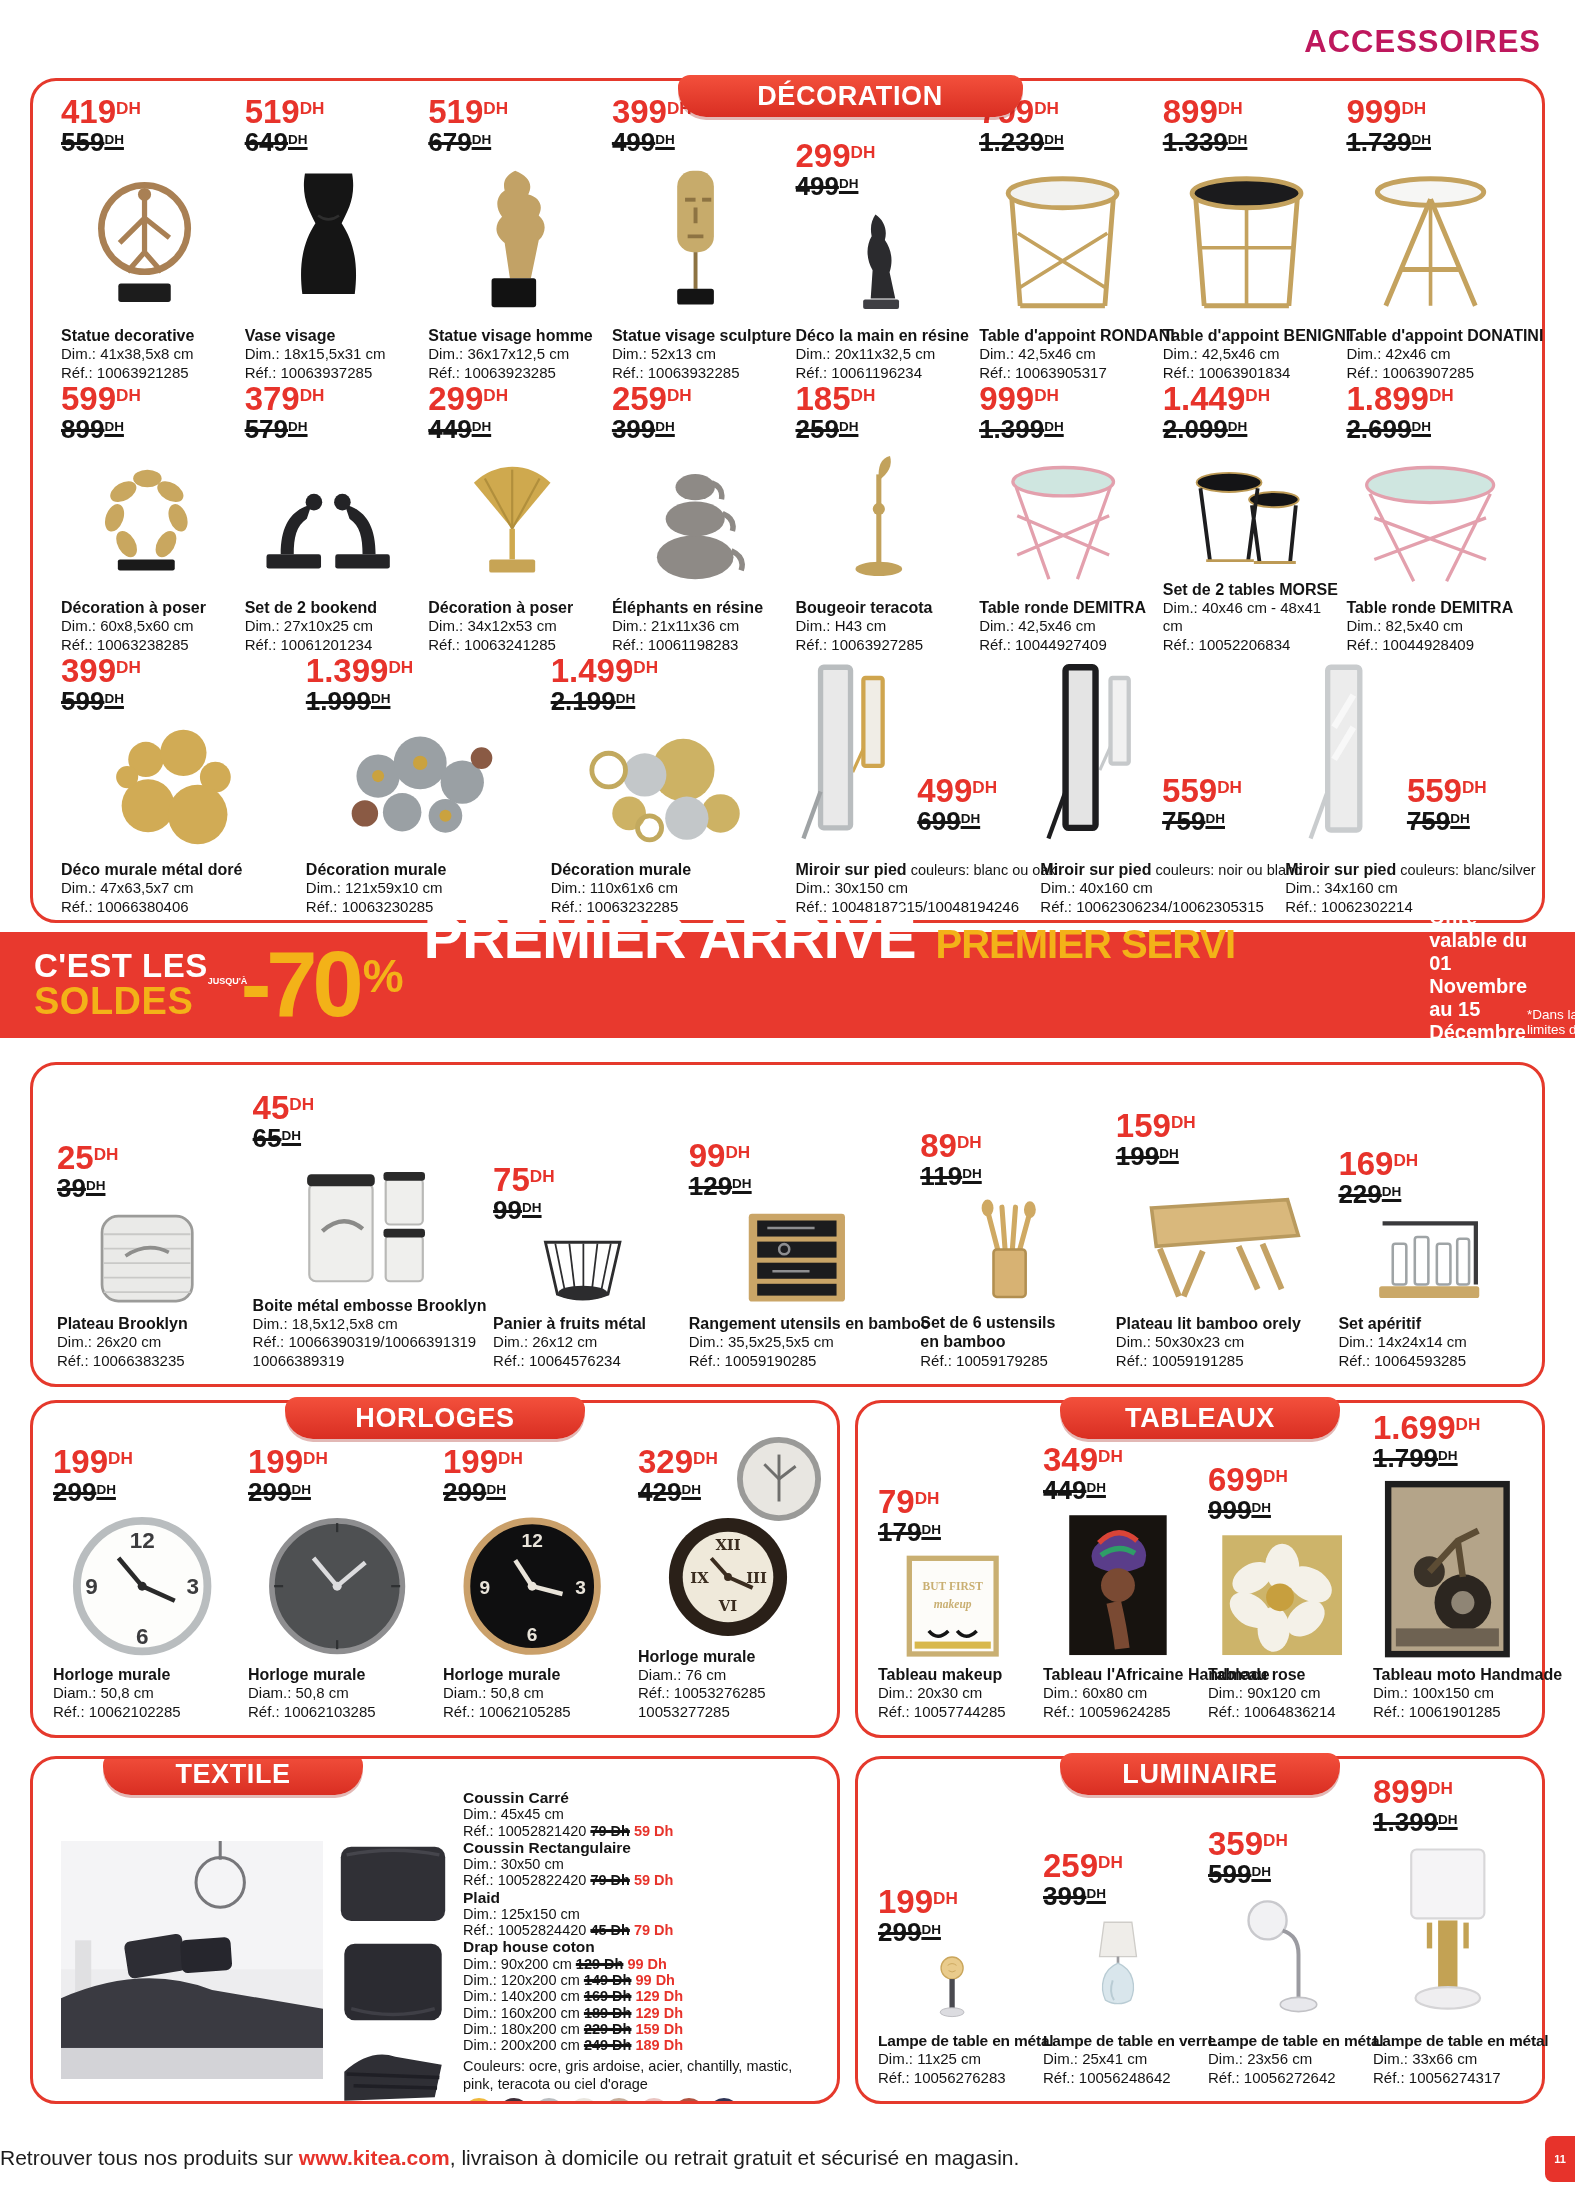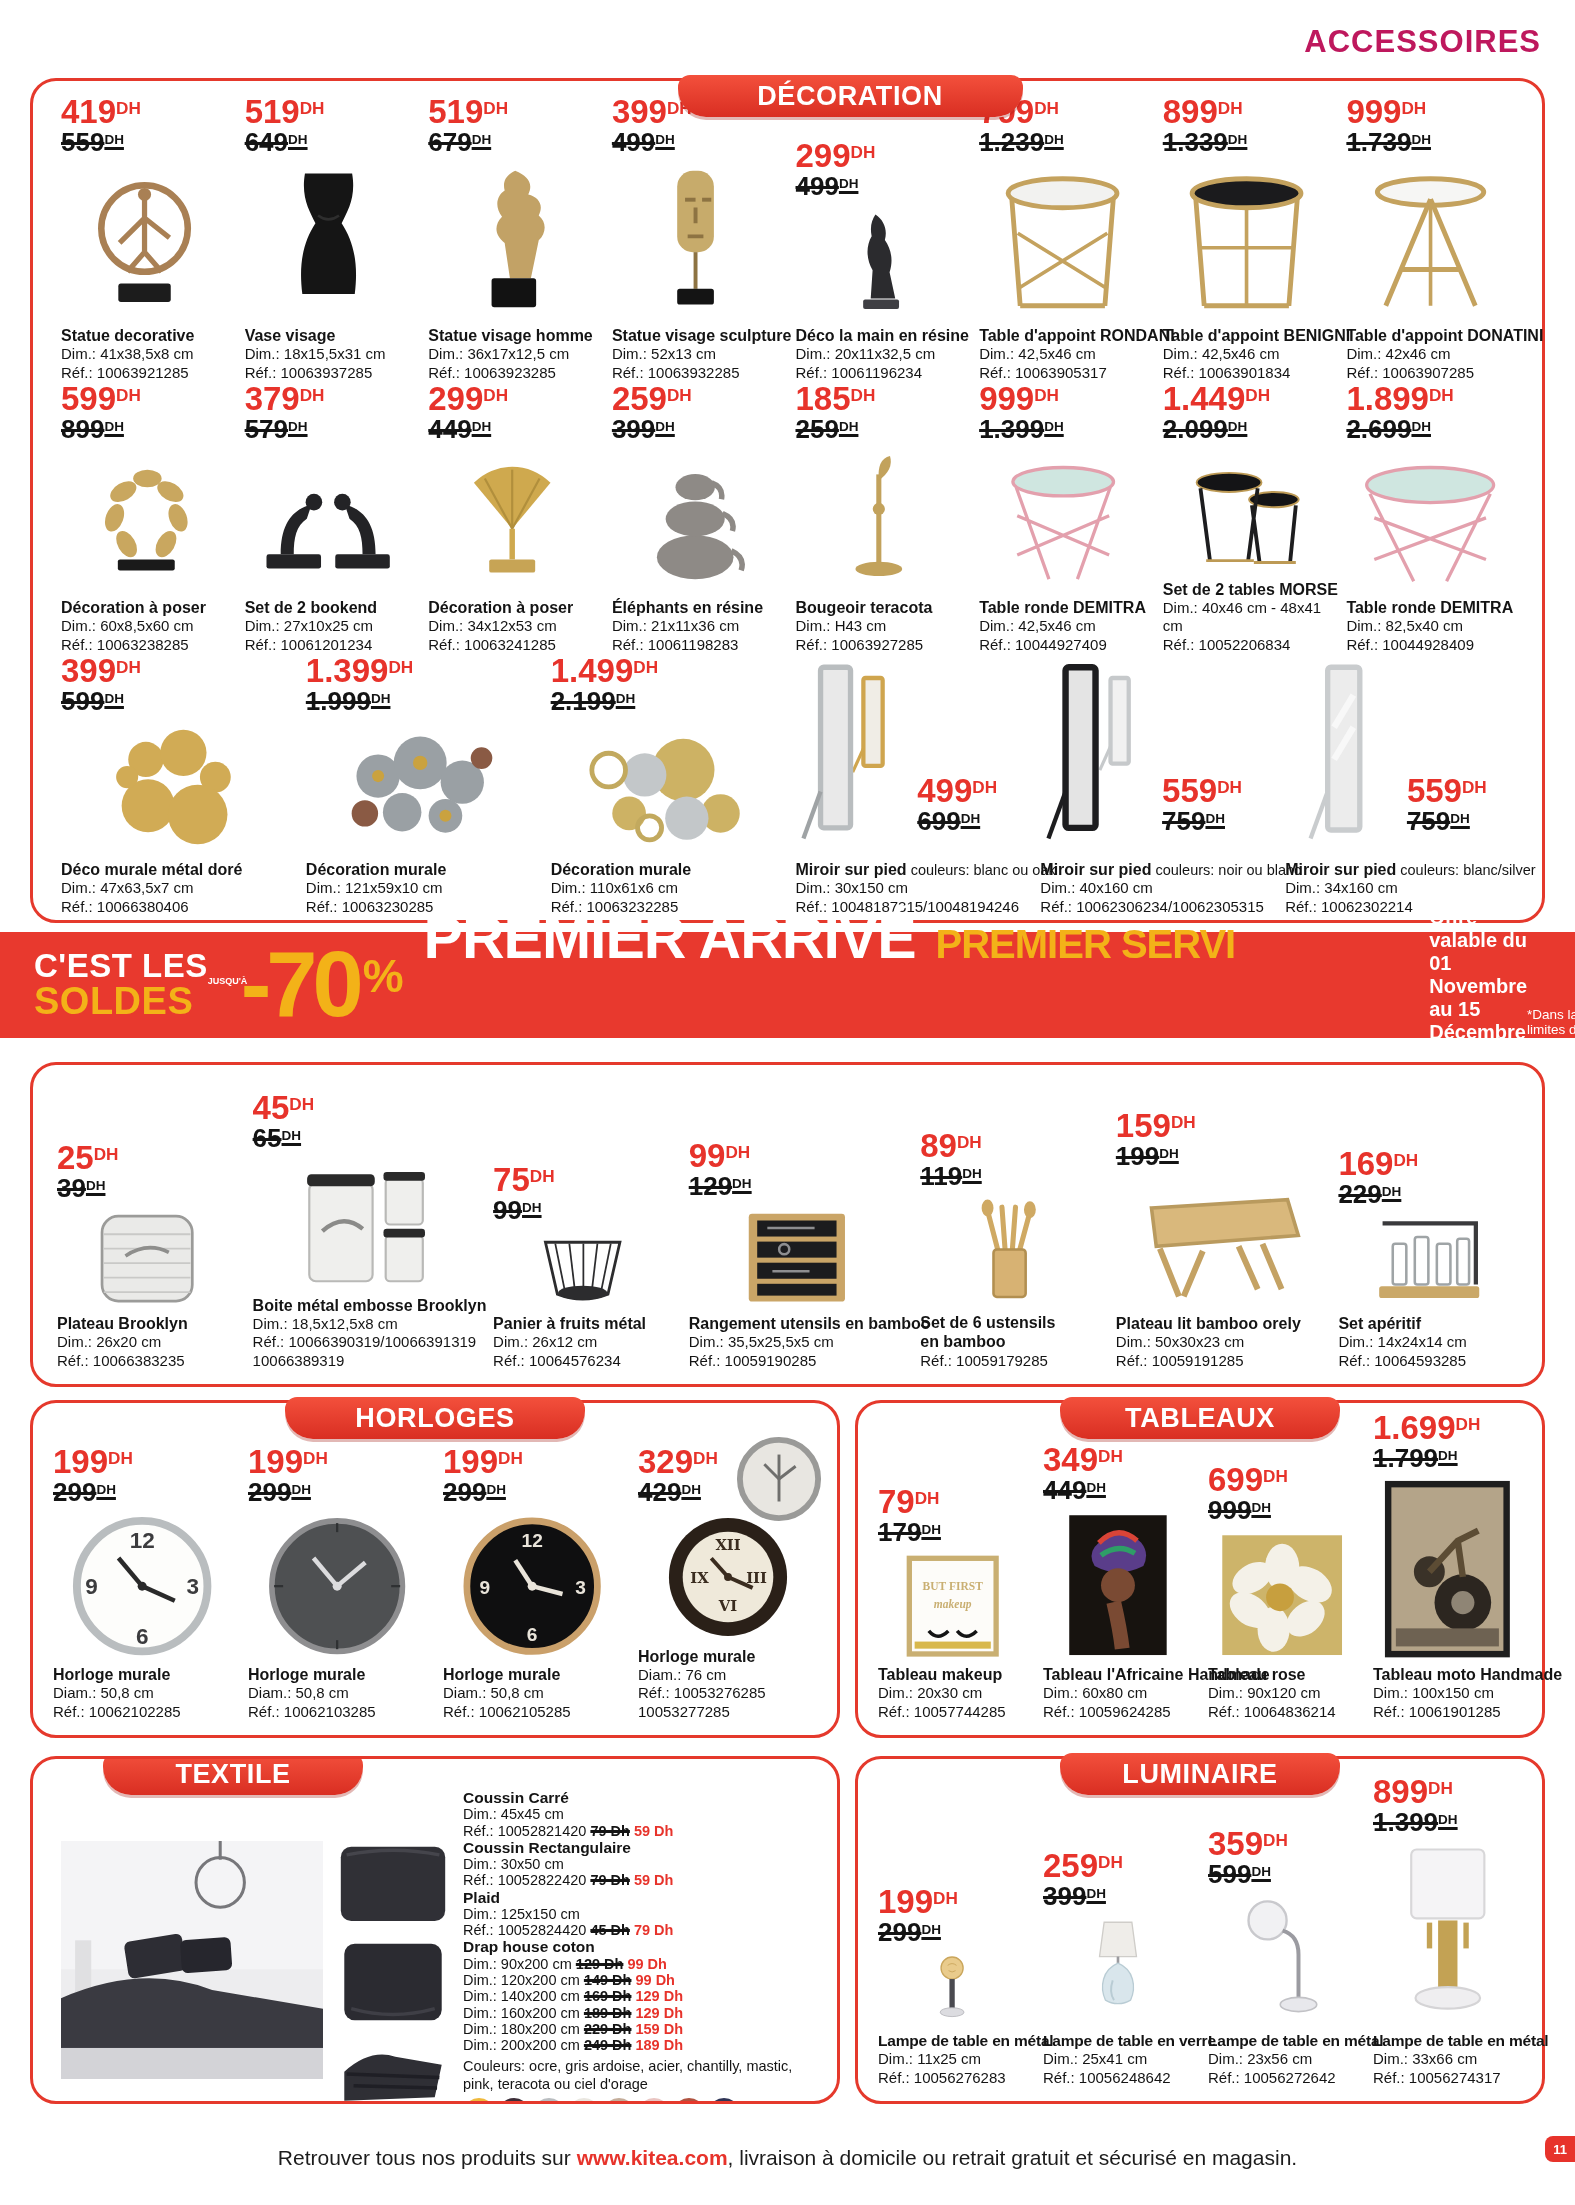--- a/index.html
+++ b/index.html
@@ -102,23 +102,23 @@
 
   #box-luminaire { left:855px; top:1756px; width:690px; height:348px; }
   #banner-luminaire { left:calc(50% - 140px); width:280px; }
   #box-luminaire .cards { padding:10px 12px 14px; }
   #box-luminaire .card:nth-child(1) .price-block { margin-top:116px; }
   #box-luminaire .card:nth-child(2) .price-block { margin-top:80px; }
   #box-luminaire .card:nth-child(3) .price-block { margin-top:58px; }
   #box-luminaire .card:nth-child(4) .price-block { margin-top:6px; }
   #box-luminaire .p-name { font-size:15.5px; letter-spacing:-0.2px; }
 
-  .page-footer { position:absolute; left:0; right:0; top:2146px; text-align:center; font-size:21px; color:#1c1c1c; }
+  .page-footer { position:absolute; left:0; right:0; top:2146px; text-align:left; font-size:21px; color:#1c1c1c; }
   .footer-link { color:#e7332b; font-weight:700; text-decoration:none; }
-  .page-badge { position:absolute; right:0; top:2136px; width:30px; height:26px; background:#e7332b; color:#fff; border-radius:8px 0 0 8px; display:flex; align-items:center; justify-content:center; font-size:13px; font-weight:700; }
+  .page-badge { position:absolute; right:0; top:2136px; width:30px; height:46px; background:#e7332b; color:#fff; border-radius:8px 0 0 8px; display:flex; align-items:center; justify-content:center; font-size:11px; font-weight:700; }
 </style>
 </head>
 <body>
 
 <div class="page">
 
   <div class="page-header">ACCESSOIRES</div>
 
   <section class="box" id="box-decoration">
     <div class="box-banner" id="banner-decoration">

